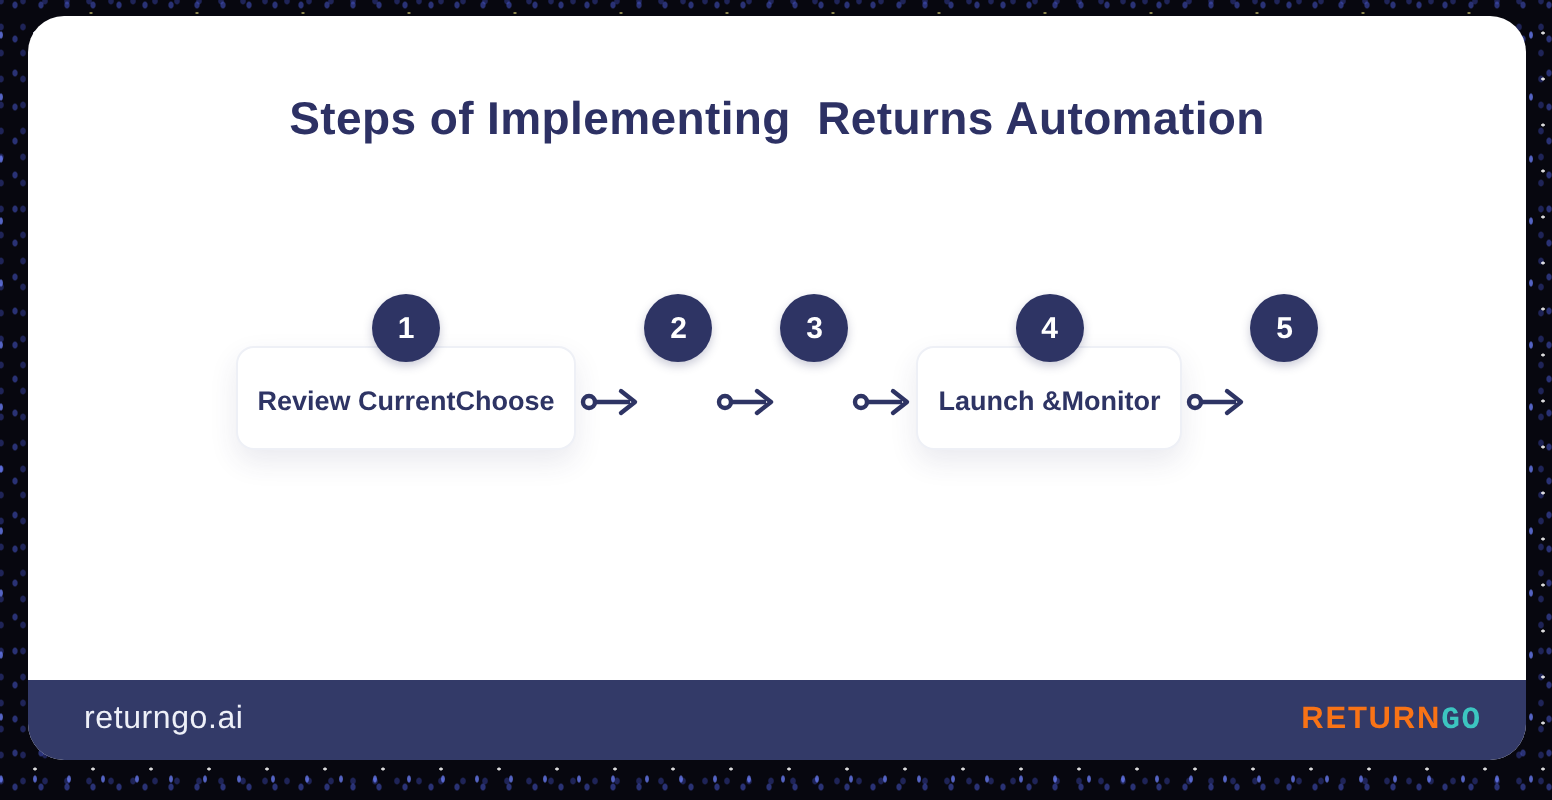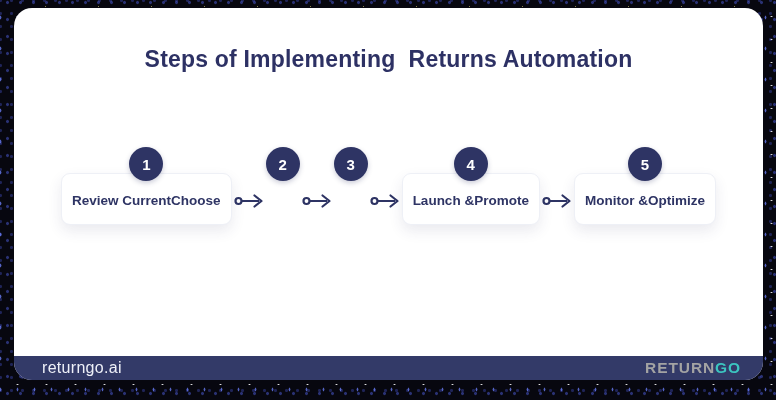--- a/index.html
+++ b/index.html
@@ -69,29 +69,29 @@
     font-size: 13.5px;
     font-weight: 700;
     color: #2e3464;
     line-height: 17px;
     white-space: nowrap;
   }
   .connector { margin-top: 46px; padding: 0 2px; }
   .connector svg { display: block; }
   .footer {
     position: absolute; left: 0; right: 0; bottom: 0;
-    height: 24px;
+    height: 40px;
     background: #333a68;
     display: flex; align-items: center; justify-content: space-between;
     padding: 0 22px 0 28px;
   }
   .site { color: #eef0f8; font-size: 16px; letter-spacing: 0.3px; }
   .brand { font-size: 15.5px; font-weight: 700; letter-spacing: 0.9px; }
-  .brand .primary { color: #a3a3a3; }
-  .brand .accent { color: #3cc5c0; }
+  .brand .primary { color: #f97316; }
+  .brand .accent { color: #3cc5c0; font-family: Liberation Mono, monospace; }
 </style>
 </head>
 <body>
 
 <div class="frame">
   <div class="sheet">
 
     <h1 class="title">Steps of Implementing  Returns Automation</h1>
 
     <div class="steps">
@@ -133,38 +133,34 @@
           <circle cx="4.5" cy="8" r="3" fill="none" stroke="#2e3464" stroke-width="2.2"></circle>
           <line x1="7.5" y1="8" x2="25" y2="8" stroke="#2e3464" stroke-width="2.2"></line>
           <path d="M20.5 2.5 L27.5 8 L20.5 13.5" fill="none" stroke="#2e3464" stroke-width="2.2" stroke-linecap="round" stroke-linejoin="round"></path>
         </svg>
       </div>
 
       <div class="step">
         <div class="badge">4</div>
         <div class="card">
           <span class="line">Launch &amp;</span>
-          <span class="line">Promote</span>
+          <span class="line">Monitor</span>
         </div>
       </div>
 
       <div class="connector">
         <svg width="30" height="16" viewBox="0 0 30 16">
           <circle cx="4.5" cy="8" r="3" fill="none" stroke="#2e3464" stroke-width="2.2"></circle>
           <line x1="7.5" y1="8" x2="25" y2="8" stroke="#2e3464" stroke-width="2.2"></line>
           <path d="M20.5 2.5 L27.5 8 L20.5 13.5" fill="none" stroke="#2e3464" stroke-width="2.2" stroke-linecap="round" stroke-linejoin="round"></path>
         </svg>
       </div>
 
       <div class="step">
         <div class="badge">5</div>
-        <div class="card">
-          <span class="line">Monitor &amp;</span>
-          <span class="line">Optimize</span>
-        </div>
       </div>
 
     </div>
 
     <div class="footer">
       <span class="site">returngo.ai</span>
       <span class="brand"><span class="primary">RETURN</span><span class="accent">GO</span></span>
     </div>
 
   </div>

